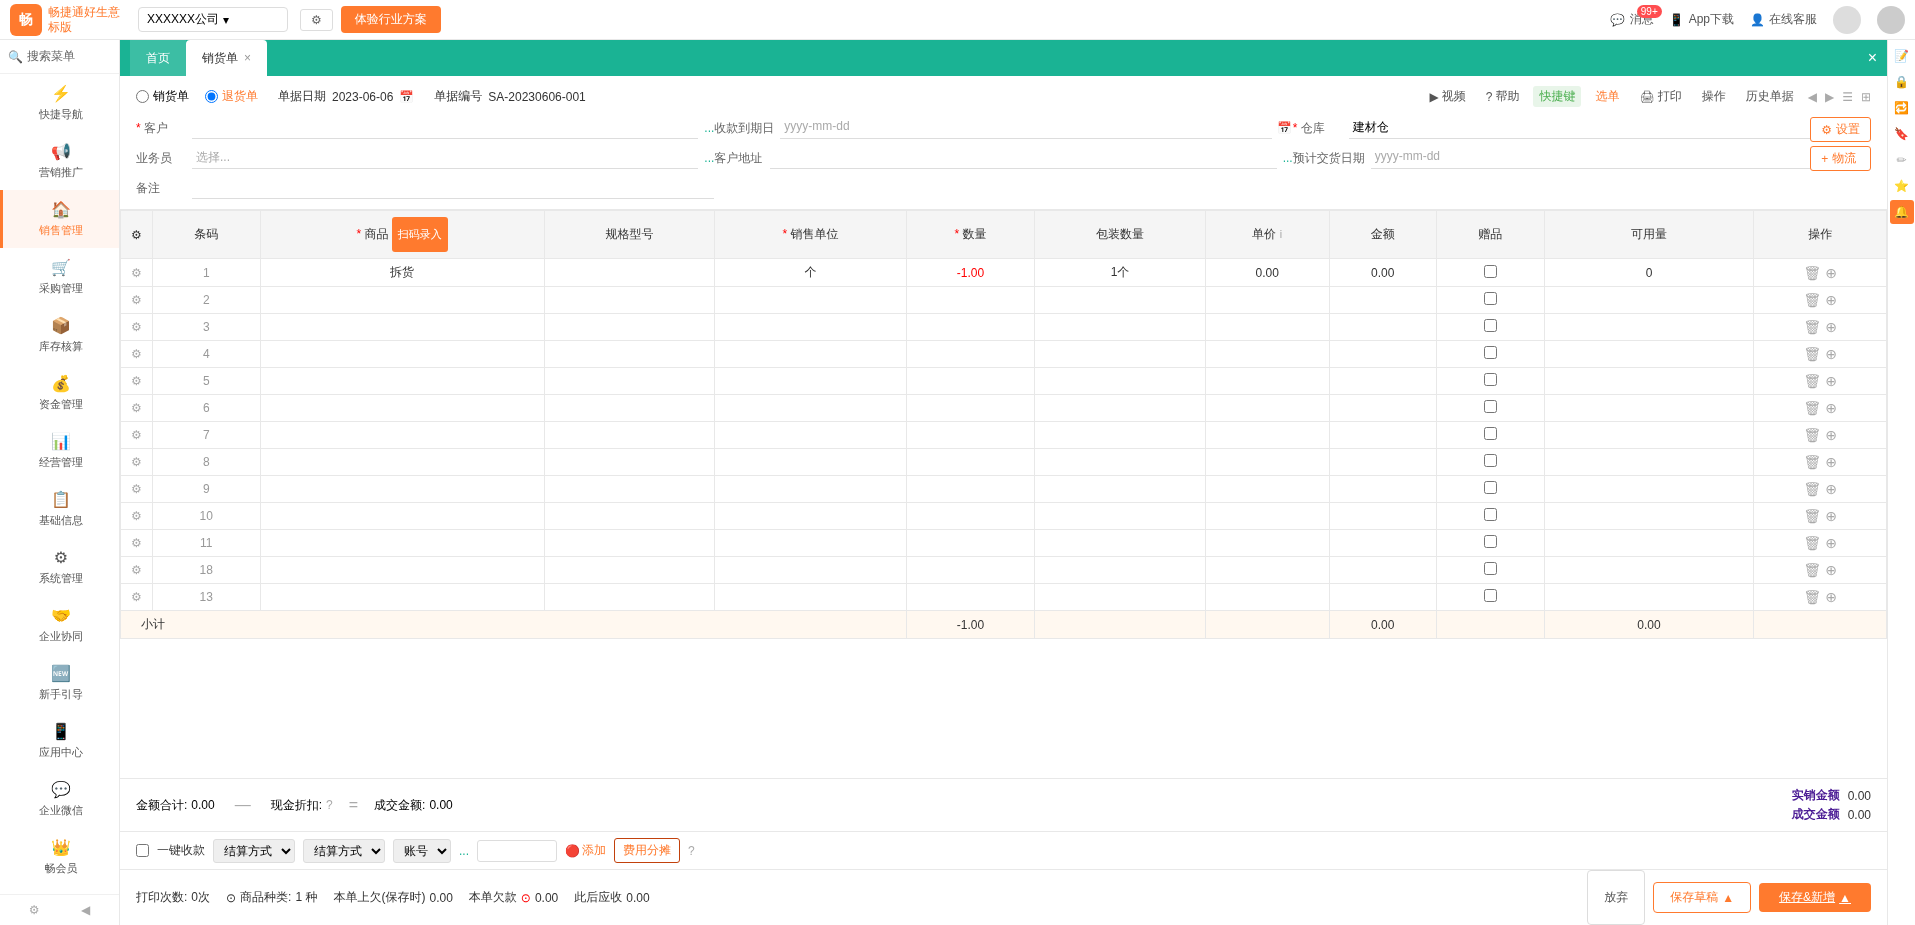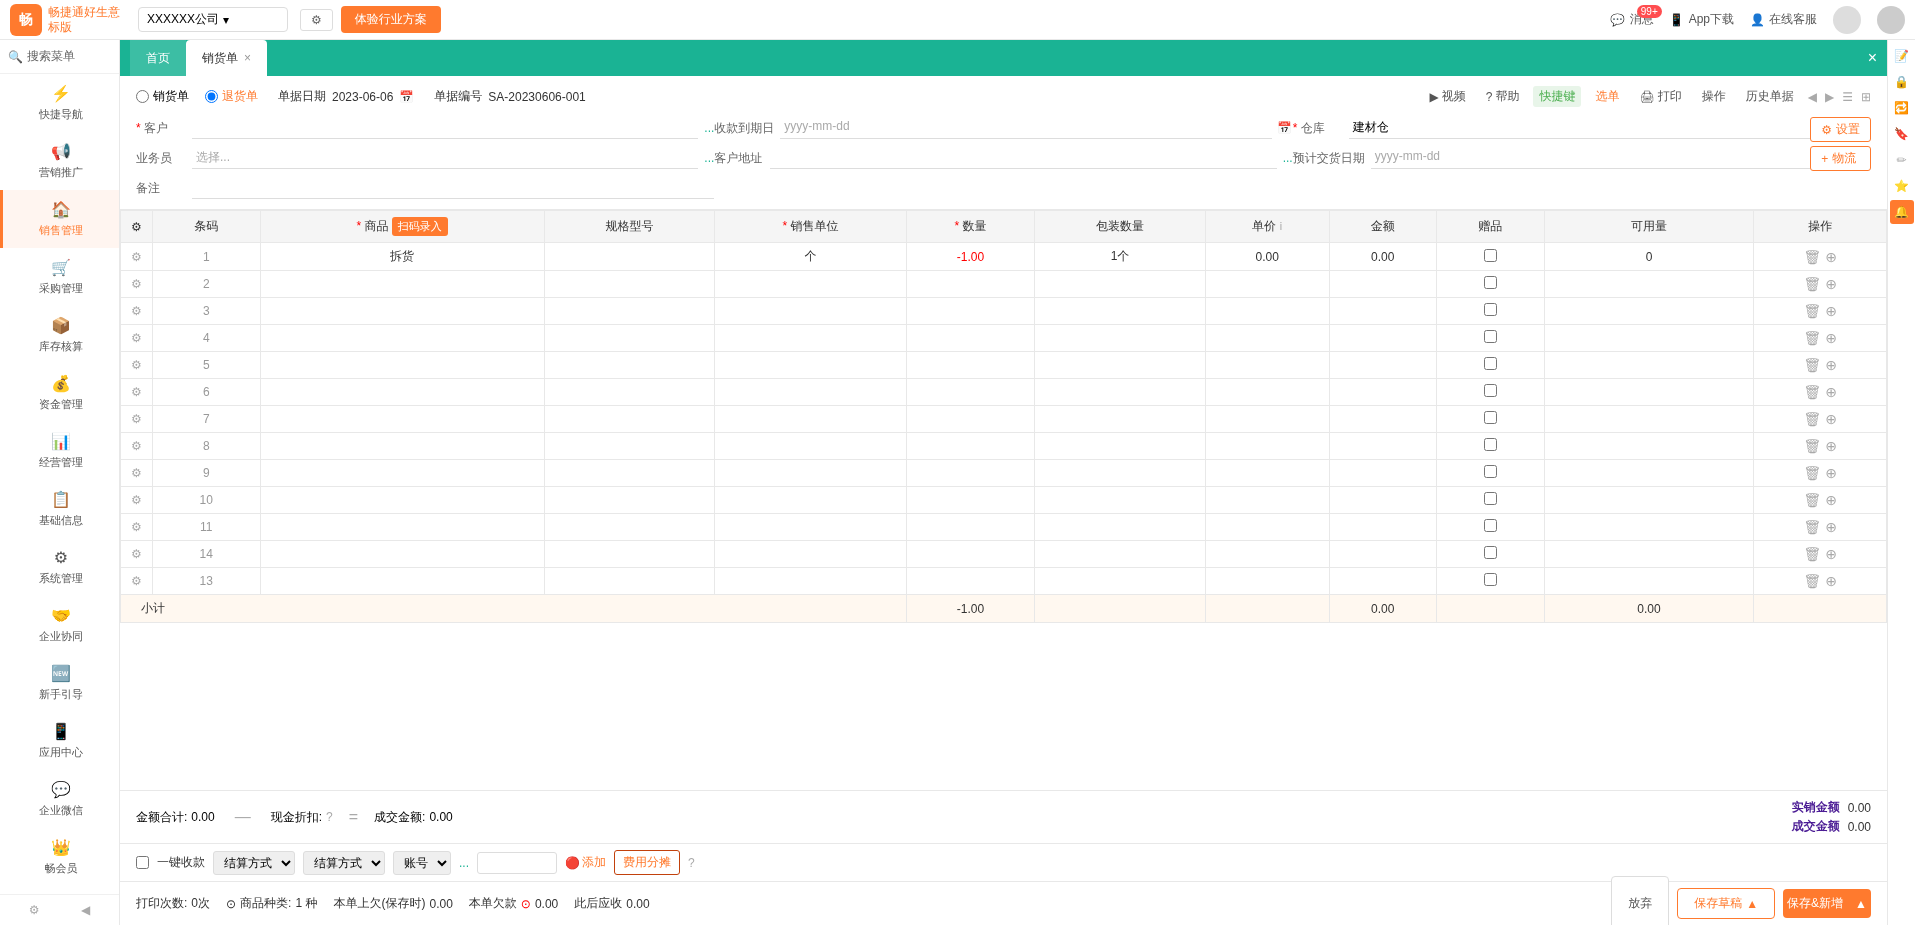--- a/index.html
+++ b/index.html
@@ -50,21 +50,21 @@
     .form-row-label { color: #666; min-width: 50px; white-space: nowrap; }
     .form-row-label.required::before { content: '* '; color: red; }
     .form-input-dots { color: #1ab394; cursor: pointer; }
 
     
     .table-container { flex: 1; overflow: auto; background: white; }
     .data-table { width: 100%; border-collapse: collapse; }
     .data-table thead tr { background: #f5f5f5; }
     .data-table th { border: 1px solid #e8e8e8; padding: 6px 8px; text-align: center; white-space: nowrap; font-weight: normal; color: #333; font-size: 12px; }
     .data-table td { border: 1px solid #e8e8e8; padding: 5px 8px; text-align: center; color: #333; font-size: 12px; }
-    .scan-btn { background: #ff7a2e; color: white; border: none; border-radius: 3px; padding: 2px 6px; cursor: pointer; font-size: 11px; }
+    .scan-btn { background: #ff7a2e; color: white; border: none; border-radius: 3px; padding: 10px 6px; cursor: pointer; font-size: 11px; }
     .qty-red { color: red; }
     .row-num { color: #999; }
     .subtotal-row { background: #fff8f0 !important; font-weight: 500; }
     .action-icons { display: flex; gap: 4px; justify-content: center; }
     .action-icon { color: #aaa; cursor: pointer; font-size: 14px; }
 
     
     .footer-summary { background: white; border-top: 1px solid #e8e8e8; padding: 8px 16px; }
     .summary-line { display: flex; align-items: center; gap: 16px; }
     .summary-item { display: flex; align-items: center; gap: 4px; }
@@ -74,27 +74,27 @@
     .payment-row { display: flex; align-items: center; gap: 8px; padding: 6px 16px; background: white; border-top: 1px solid #e8e8e8; }
     .pay-checkbox { cursor: pointer; }
     .pay-label { color: #333; }
     .pay-select { border: 1px solid #ddd; border-radius: 3px; padding: 3px 6px; }
     .pay-input { border: 1px solid #ddd; border-radius: 3px; padding: 3px 6px; width: 80px; }
     .add-btn { color: #ff7a2e; cursor: pointer; display: flex; align-items: center; gap: 2px; }
     .fee-btn { border: 1px solid #ff7a2e; color: #ff7a2e; background: white; border-radius: 3px; padding: 3px 8px; cursor: pointer; }
     .question-icon { color: #aaa; cursor: pointer; }
 
     
-    .bottom-bar { height: 44px; background: white; border-top: 1px solid #e8e8e8; display: flex; align-items: center; padding: 0 16px; gap: 16px; }
+    .bottom-bar { height: 56px; background: white; border-top: 1px solid #e8e8e8; display: flex; align-items: center; padding: 0 16px; gap: 16px; }
     .bottom-info { display: flex; align-items: center; gap: 4px; color: #555; }
     .bottom-info span { color: #333; }
     .bottom-actions { margin-left: auto; display: flex; align-items: center; gap: 8px; }
     .btn-abandon { border: 1px solid #ddd; background: white; color: #555; border-radius: 4px; padding: 18px 16px; cursor: pointer; }
     .btn-draft { border: 1px solid #ff7a2e; background: white; color: #ff7a2e; border-radius: 4px; padding: 6px 16px; cursor: pointer; display: flex; align-items: center; gap: 4px; }
-    .btn-save { background: #ff7a2e; color: white; border: none; border-radius: 4px; padding: 6px 4px; cursor: pointer; display: flex; align-items: center; gap: 12px; }
+    .btn-save { background: #ff7a2e; color: white; border: none; border-radius: 4px; padding: 6px 20px; cursor: pointer; display: flex; align-items: center; gap: 4px; text-decoration: underline; }
     .amount-row { display: flex; gap: 8px; align-items: center; }
     .amount-label { color: #4c1d95; font-weight: bold; }
     .amount-value { color: #333; font-weight: 500; }
 
     
     .right-tools { width: 28px; background: white; border-left: 1px solid #e8e8e8; display: flex; flex-direction: column; align-items: center; padding: 4px 0; gap: 2px; }
     .right-tool-btn { width: 24px; height: 24px; display: flex; align-items: center; justify-content: center; cursor: pointer; color: #aaa; border-radius: 3px; }
     .right-tool-btn.active-tool { background: #ff7a2e; color: white; }
 
     .divider-minus { color: #aaa; font-size: 16px; padding: 0 4px; }
@@ -561,21 +561,21 @@
     <td></td>
     <td>
       <div class="action-icons">
         <span class="action-icon">🗑</span>
         <span class="action-icon">⊕</span>
       </div>
     </td>
   </tr>
               <tr>
     <td style="color:#aaa;">⚙</td>
-    <td><span class="row-num">14</span></td>
+    <td><span class="row-num">18</span></td>
     <td></td>
     <td></td>
     <td></td>
     <td></td>
     <td></td>
     <td></td>
     <td></td>
     <td class="checkbox-cell"><input type="checkbox" style=""></td>
     <td></td>
     <td>

